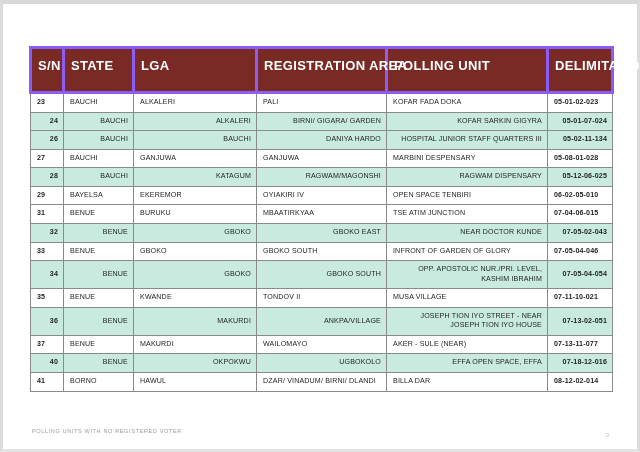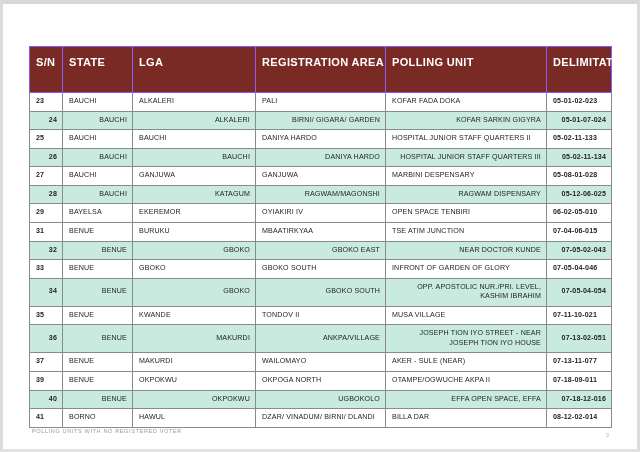--- a/index.html
+++ b/index.html
@@ -34,26 +34,26 @@
     width: 582px;
   }
   table.pu {
     width: 100%;
     border-collapse: collapse;
     table-layout: fixed;
   }
   table.pu th {
     background: #7a2a24;
     color: #ffffff;
-    font-size: 11px;
+    font-size: 13px;
     font-weight: bold;
     letter-spacing: 0.35px;
     text-align: left;
-    padding: 9px 5px 24px 6px;
-    border: 1px solid #8b5cf6;
+    padding: 9px 5px 18px 6px;
+    border: 3px solid #8b5cf6;
     vertical-align: middle;
     white-space: nowrap;
   }
   table.pu td {
     font-size: 7.1px;
     color: #1d1d1d;
     letter-spacing: 0.15px;
     padding: 4px 5px 4px 6px;
     border: 1px solid #8a8a8a;
     vertical-align: middle;
@@ -125,28 +125,20 @@
               <td class="cell-sn">05-01-02-023</td>
             </tr>
             <tr class="alt">
               <td class="cell-sn">24</td>
               <td>BAUCHI</td>
               <td>ALKALERI</td>
               <td>BIRNI/ GIGARA/ GARDEN</td>
               <td>KOFAR SARKIN GIGYRA</td>
               <td class="cell-sn">05-01-07-024</td>
             </tr>
-            <tr>
-              <td class="cell-sn">25</td>
-              <td>BAUCHI</td>
-              <td>BAUCHI</td>
-              <td>DANIYA HARDO</td>
-              <td>HOSPITAL JUNIOR STAFF QUARTERS II</td>
-              <td class="cell-sn">05-02-11-133</td>
-            </tr>
             <tr class="alt">
               <td class="cell-sn">26</td>
               <td>BAUCHI</td>
               <td>BAUCHI</td>
               <td>DANIYA HARDO</td>
               <td>HOSPITAL JUNIOR STAFF QUARTERS III</td>
               <td class="cell-sn">05-02-11-134</td>
             </tr>
             <tr>
               <td class="cell-sn">27</td>
@@ -221,28 +213,20 @@
               <td class="cell-sn">07-13-02-051</td>
             </tr>
             <tr>
               <td class="cell-sn">37</td>
               <td>BENUE</td>
               <td>MAKURDI</td>
               <td>WAILOMAYO</td>
               <td>AKER - SULE (NEAR)</td>
               <td class="cell-sn">07-13-11-077</td>
             </tr>
-            <tr>
-              <td class="cell-sn">39</td>
-              <td>BENUE</td>
-              <td>OKPOKWU</td>
-              <td>OKPOGA NORTH</td>
-              <td>OTAMPE/OGWUCHE AKPA II</td>
-              <td class="cell-sn">07-18-09-011</td>
-            </tr>
             <tr class="alt">
               <td class="cell-sn">40</td>
               <td>BENUE</td>
               <td>OKPOKWU</td>
               <td>UGBOKOLO</td>
               <td>EFFA OPEN SPACE, EFFA</td>
               <td class="cell-sn">07-18-12-016</td>
             </tr>
             <tr>
               <td class="cell-sn">41</td>

